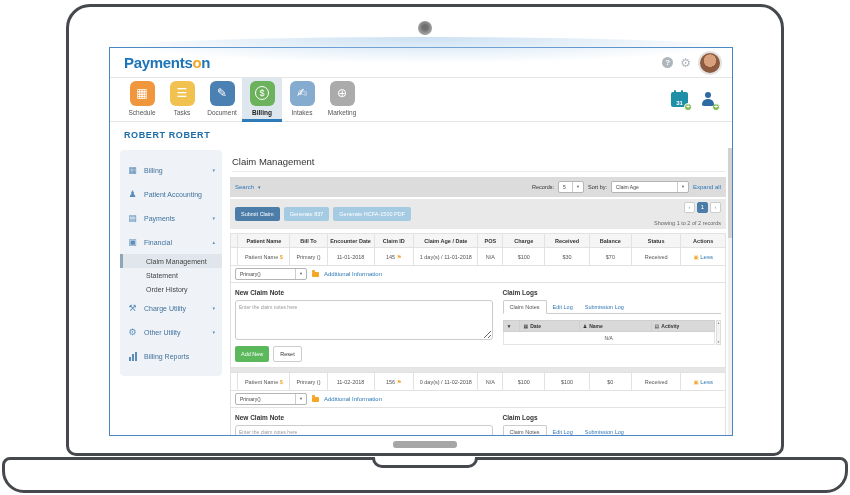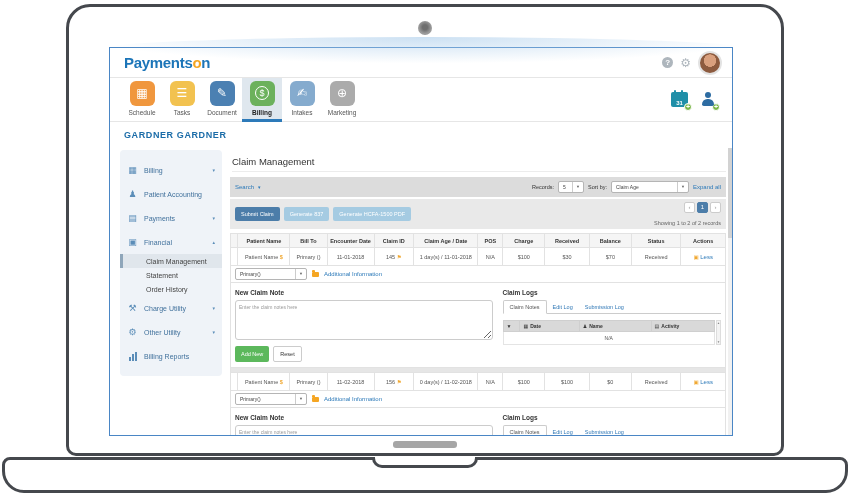--- a/index.html
+++ b/index.html
@@ -230,21 +230,21 @@
             <span>31</span>
             <span class="plus-badge">+</span>
           </span>
         <span class="person-icon">
             <span class="plus-badge">+</span>
           </span>
       </div>
     </div>
 
     <div class="patient-bar">
-      <span class="patient-name">GARDNER GARDNER</span>
+      <span class="patient-name">ROBERT ROBERT</span>
     </div>
 
     <div class="app-body">
 
       <div class="sidebar">
         <div class="side-item">
           <span class="side-icon">▦</span>
           <span class="side-label">Billing</span>
           <span class="side-chevron">▾</span>
         </div>

